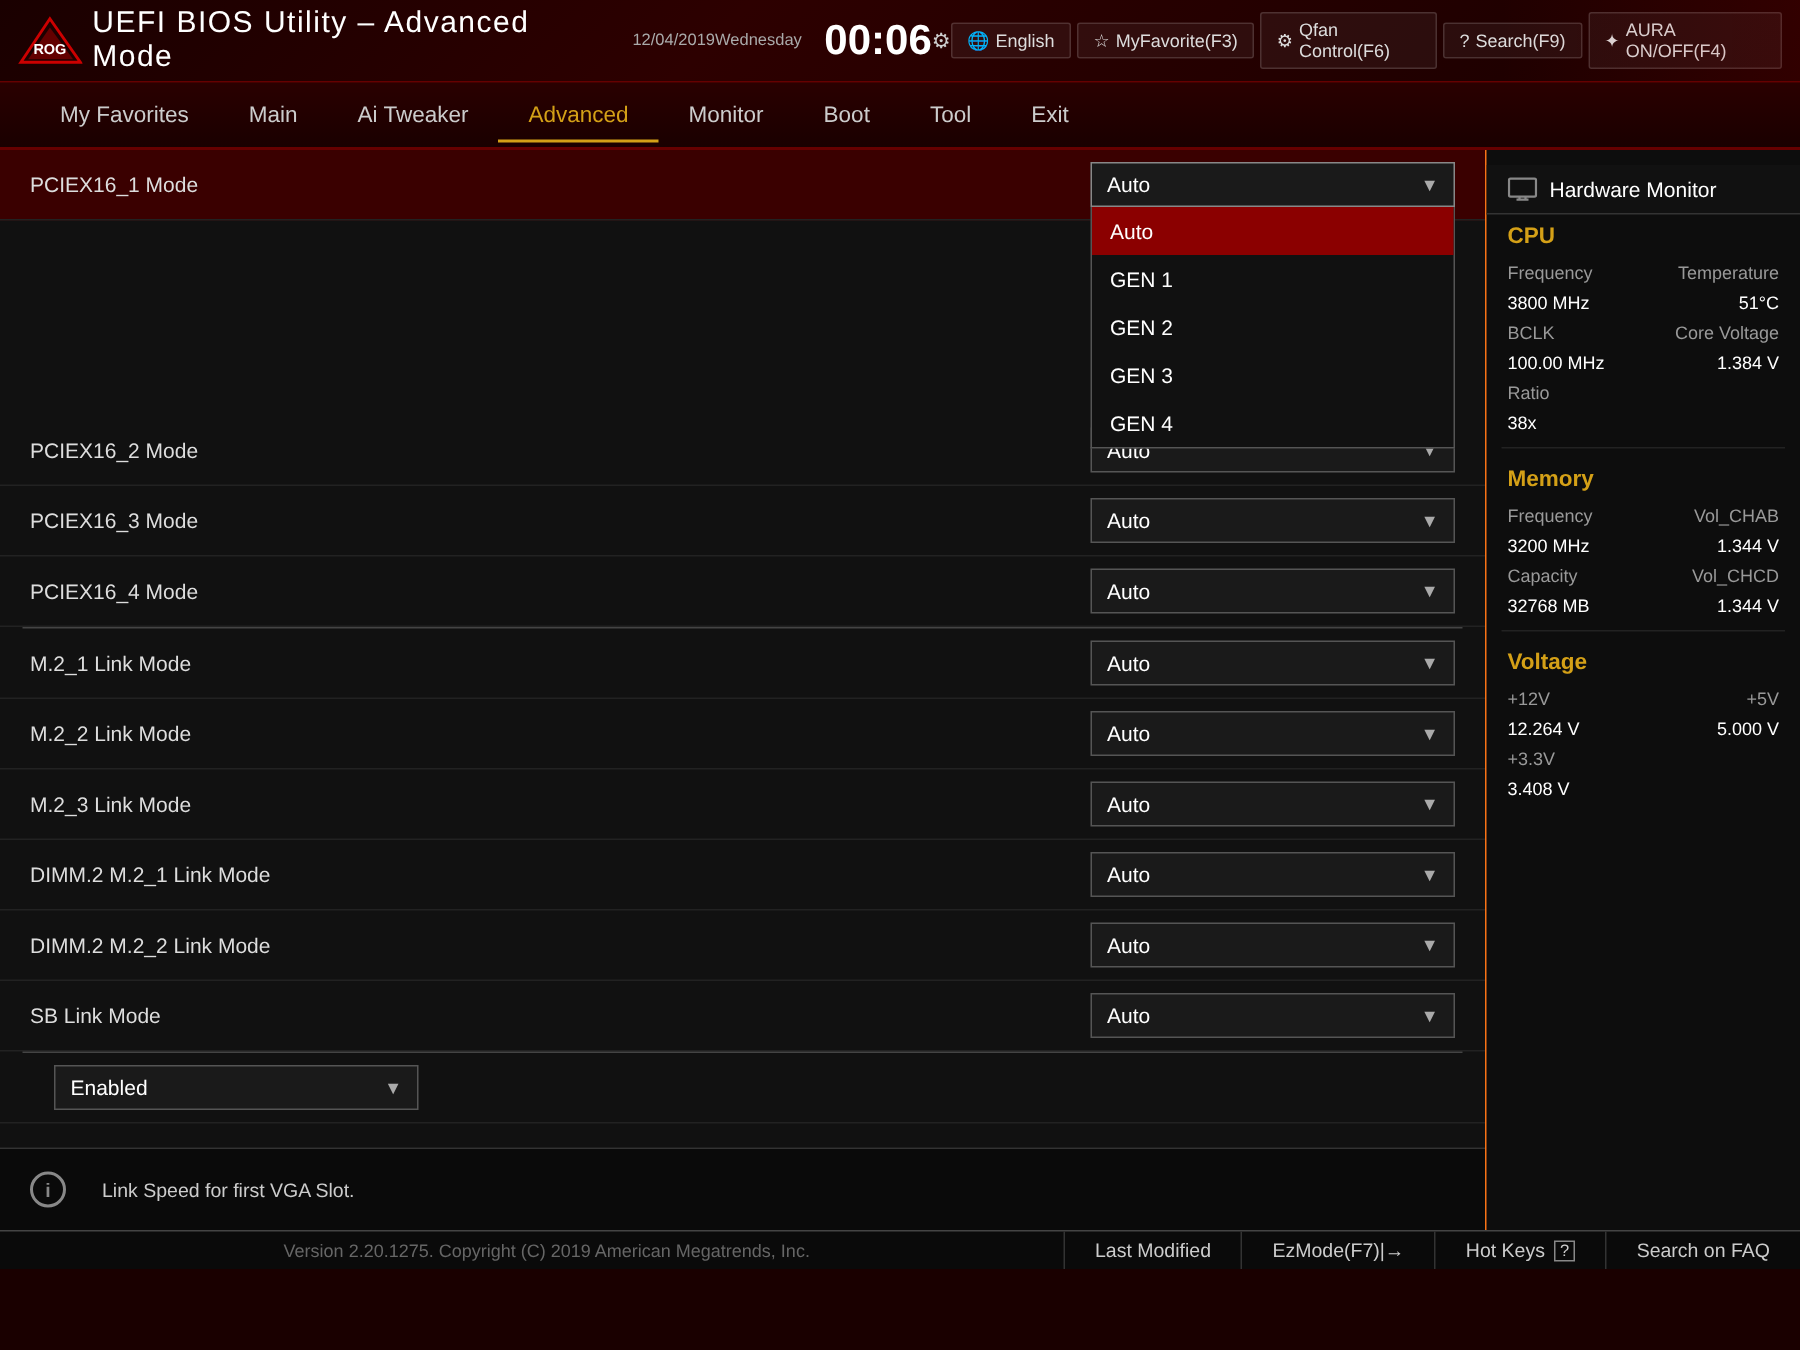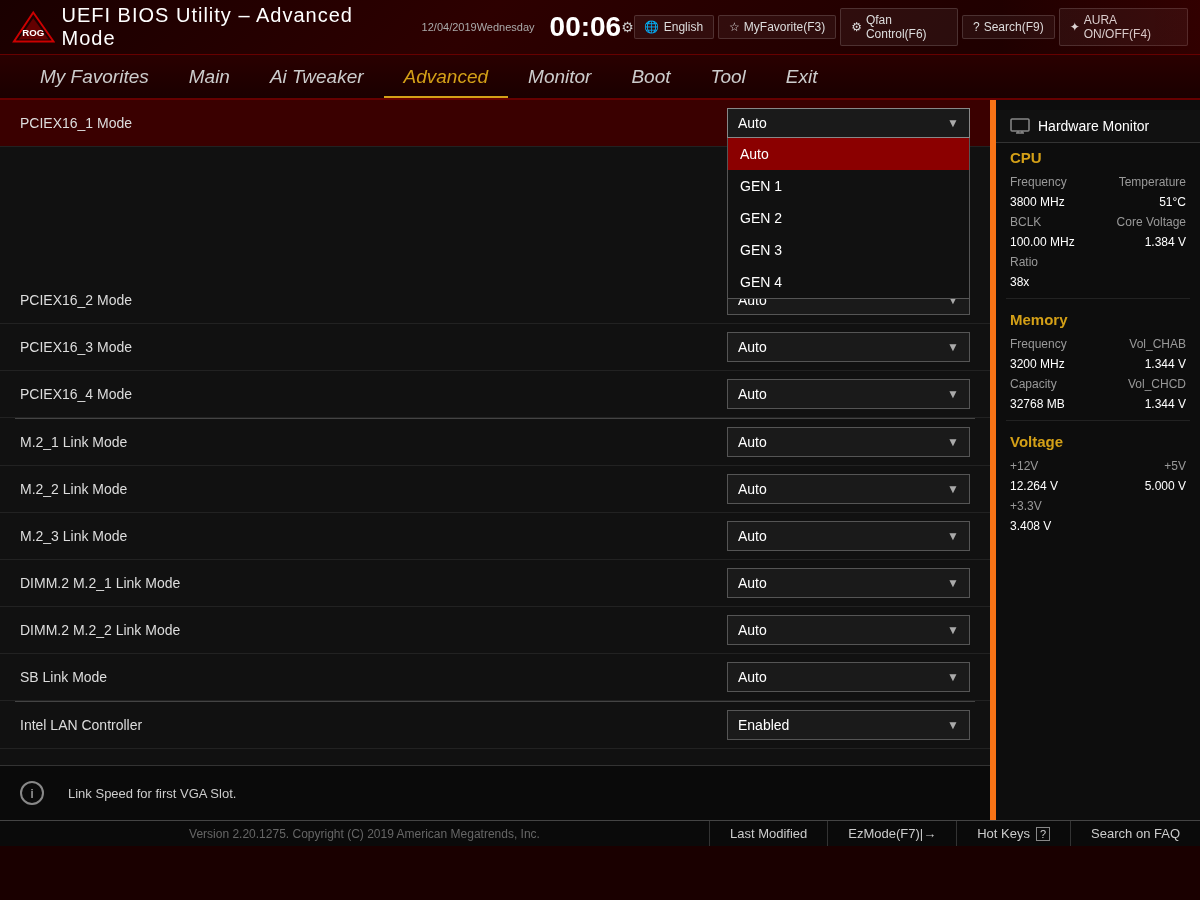--- a/index.html
+++ b/index.html
@@ -88,26 +88,25 @@
     #nav {
       background: linear-gradient(180deg, #2a0000 0%, #1a0000 100%);
       border-bottom: 2px solid #600;
       display: flex;
       align-items: center;
       height: 45px;
       padding: 0 20px;
     }
     .nav-tab {
       padding: 8px 20px;
-      font-size: 19px;
+      font-size: 15px;
       color: #ccc;
       cursor: pointer;
       border-bottom: 2px solid transparent;
       margin-bottom: -2px;
-      font-style: italic;
     }
     .nav-tab.active {
       color: #d4a017;
       border-bottom: 2px solid #d4a017;
     }
 
     
     #main {
       display: flex;
       height: calc(900px - 55px - 45px - 45px - 35px);
@@ -233,21 +232,21 @@
     .info-text {
       font-size: 13px;
       color: #ccc;
       margin-left: 12px;
     }
 
     
     #sidebar {
       width: 210px;
       background: #0d0d0d;
-      border-left: 6px solid #f97316;
+      border-left: 1px solid #f97316;
       padding: 10px 0;
       overflow-y: auto;
     }
     .hw-section-title {
       font-size: 15px;
       font-weight: bold;
       color: #d4a017;
       padding: 6px 14px;
       margin-top: 0;
     }
@@ -486,21 +485,20 @@
           <div class="dropdown">
             <span>Auto</span>
             <span class="dropdown-arrow">▼</span>
           </div>
         </div>
       </div>
 
       <div class="sep-row"></div>
 
       <div class="settings-row">
-        <div class="settings-label">Intel LAN Controller</div>
         <div class="settings-control">
           <div class="dropdown">
             <span>Enabled</span>
             <span class="dropdown-arrow">▼</span>
           </div>
         </div>
       </div>
 
     </div>
 

